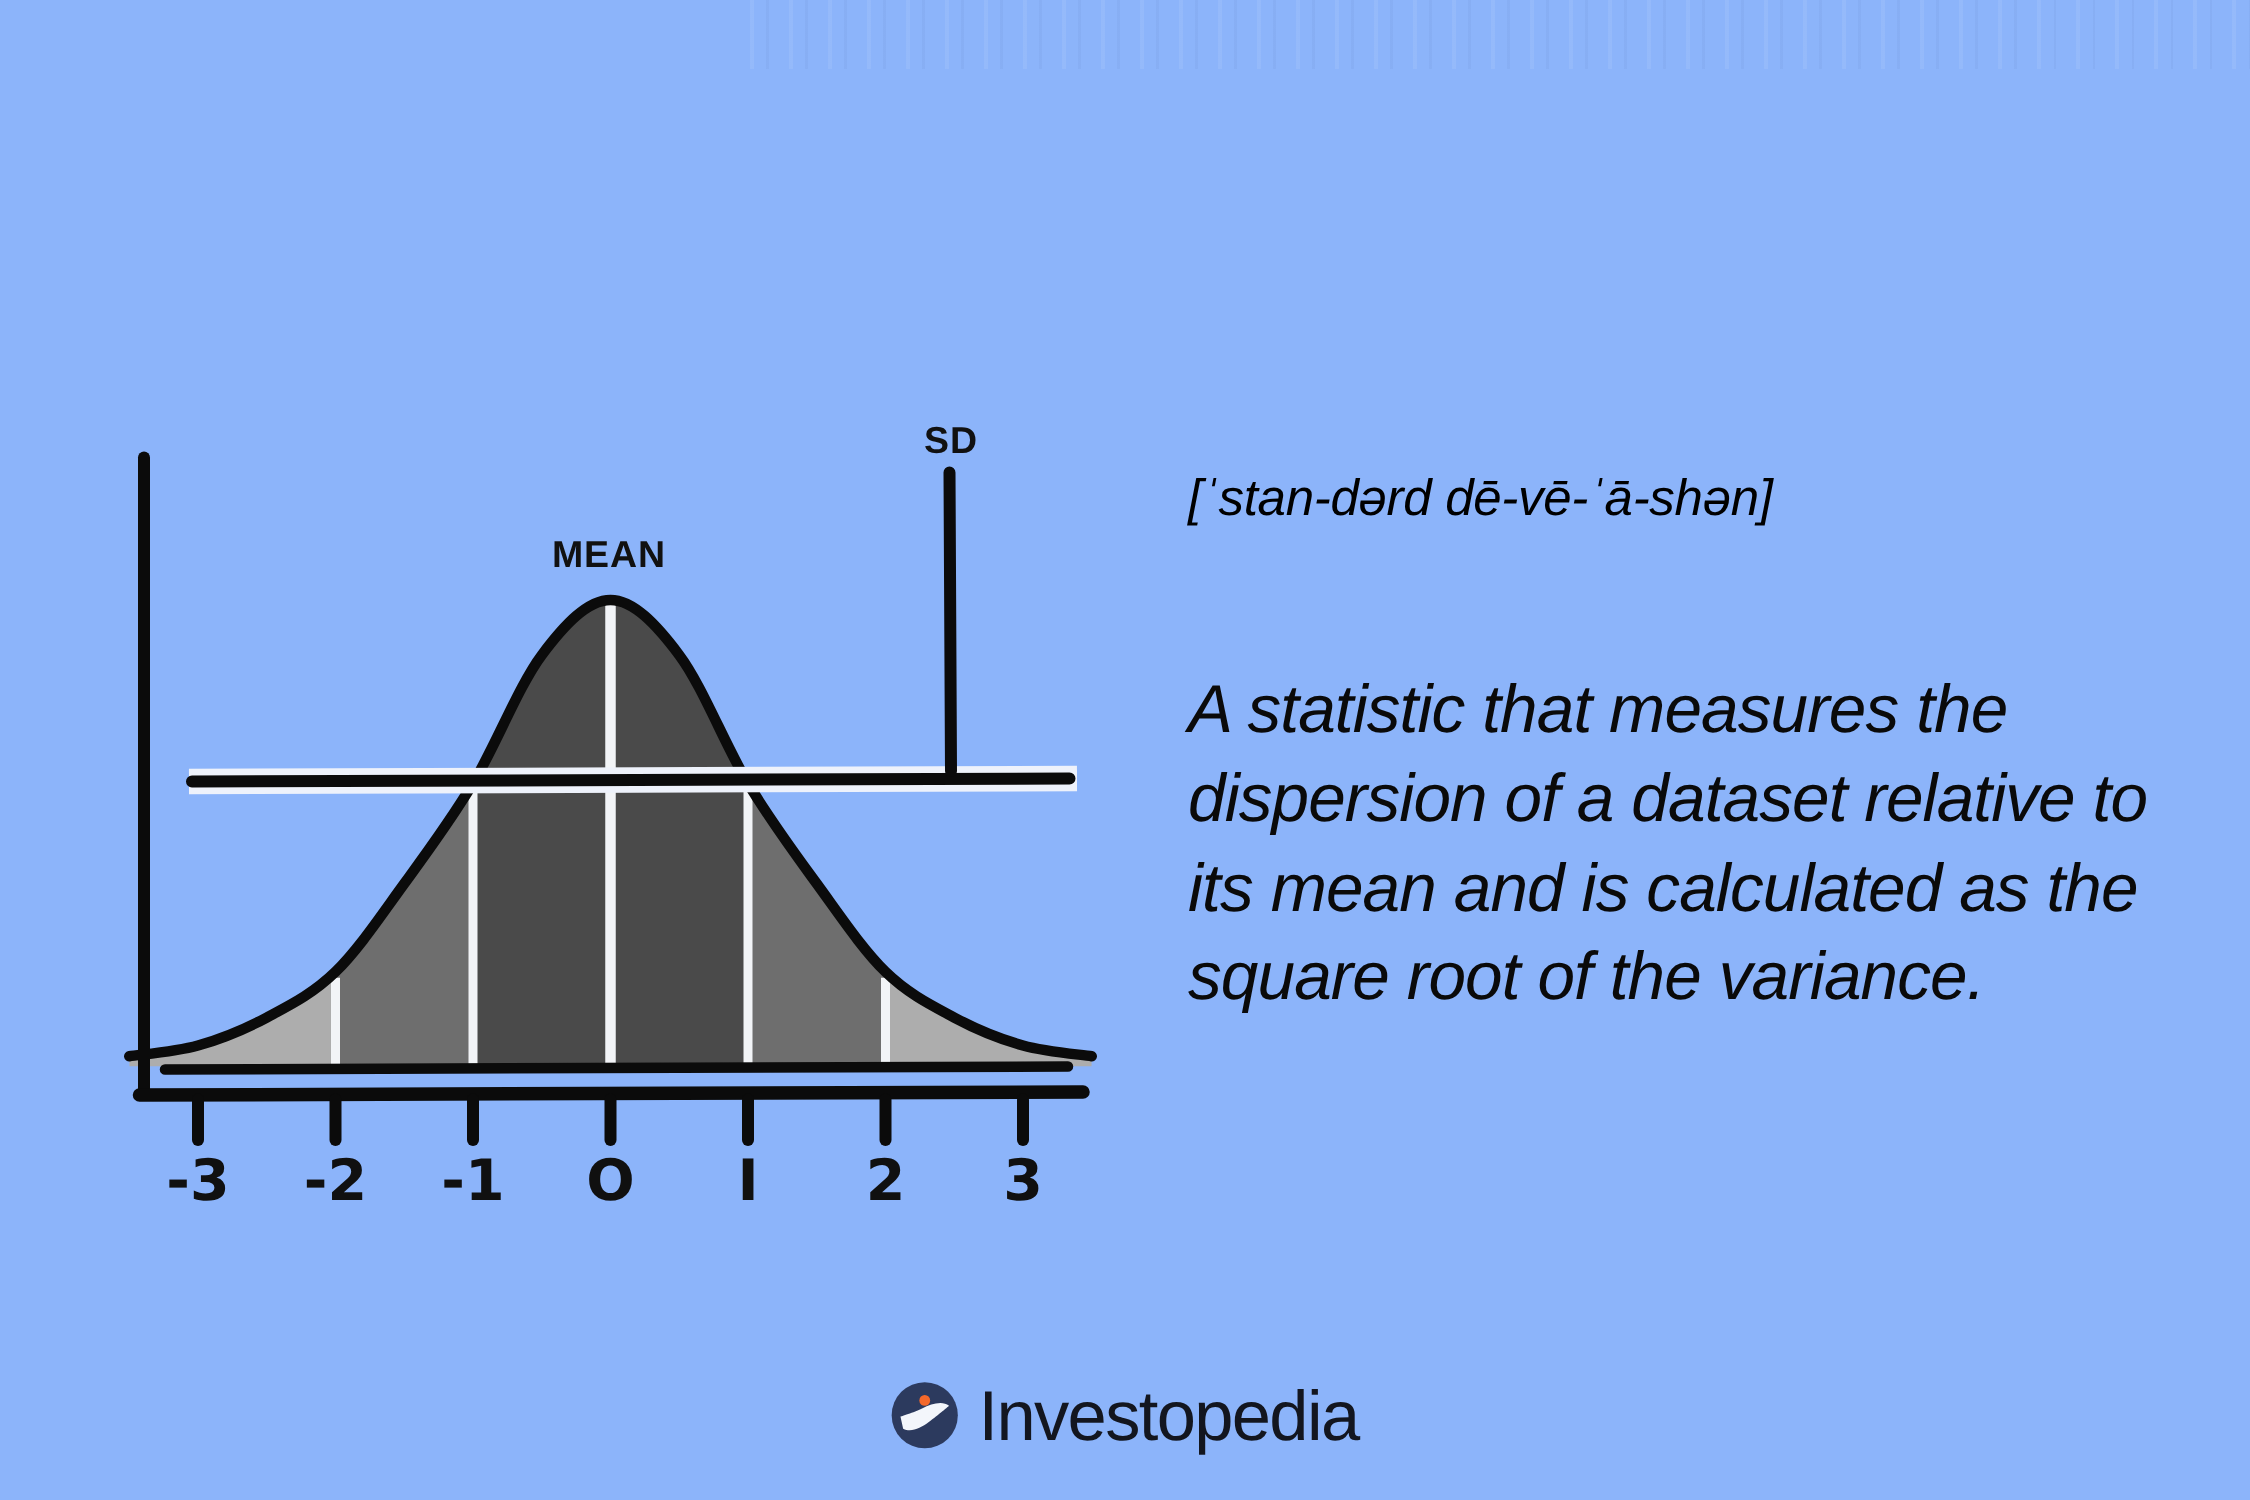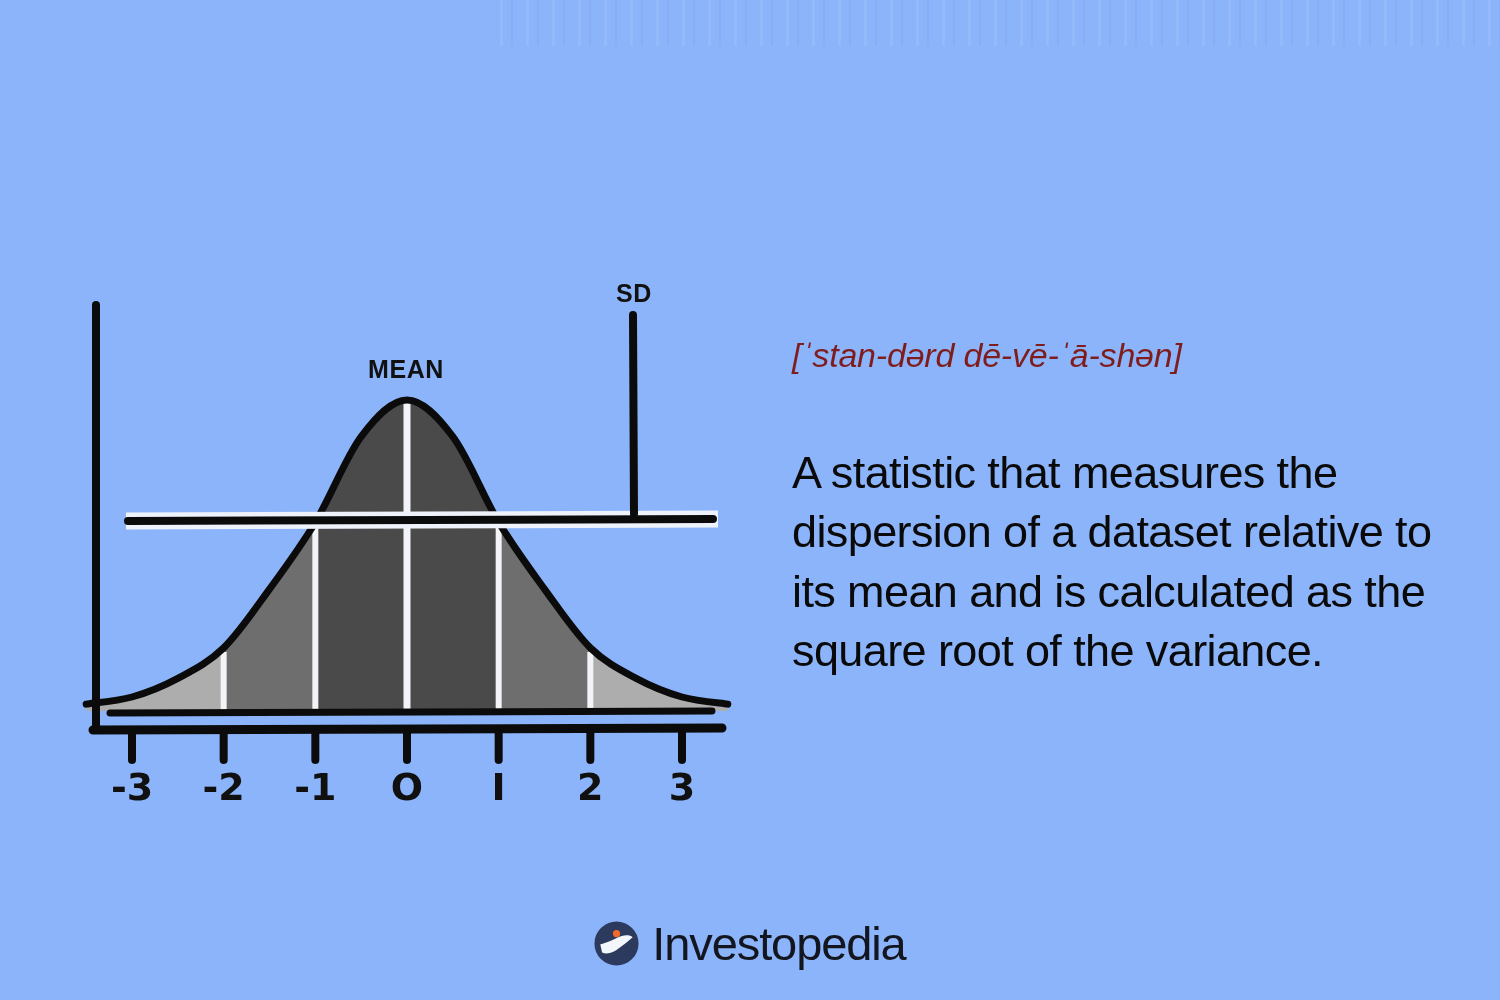--- a/index.html
+++ b/index.html
@@ -102,36 +102,36 @@
   .term-pron {
     position: absolute;
     top: 313px;
     left: 2px;
     width: 690px;
     font-family: "Liberation Sans", sans-serif;
     font-style: italic;
     font-weight: 400;
     font-size: 34px;
     letter-spacing: -.2px;
-    color: #7f1d1d;
+    color: #000000;
     white-space: nowrap;
-    margin-top: 23px;
   }
 
   .term-def {
     position: absolute;
     top: 443px;
     left: 2px;
     width: 672px;
     font-family: "Liberation Sans", sans-serif;
     font-weight: 400;
     font-size: 45px;
     line-height: 1.32;
     letter-spacing: -.6px;
     color: #0a0a0a;
+    font-style: italic;
   }
 
   
   .brand {
     position: absolute;
     left: 0;
     right: 0;
     bottom: 22px;
     height: 70px;
     display: flex;

